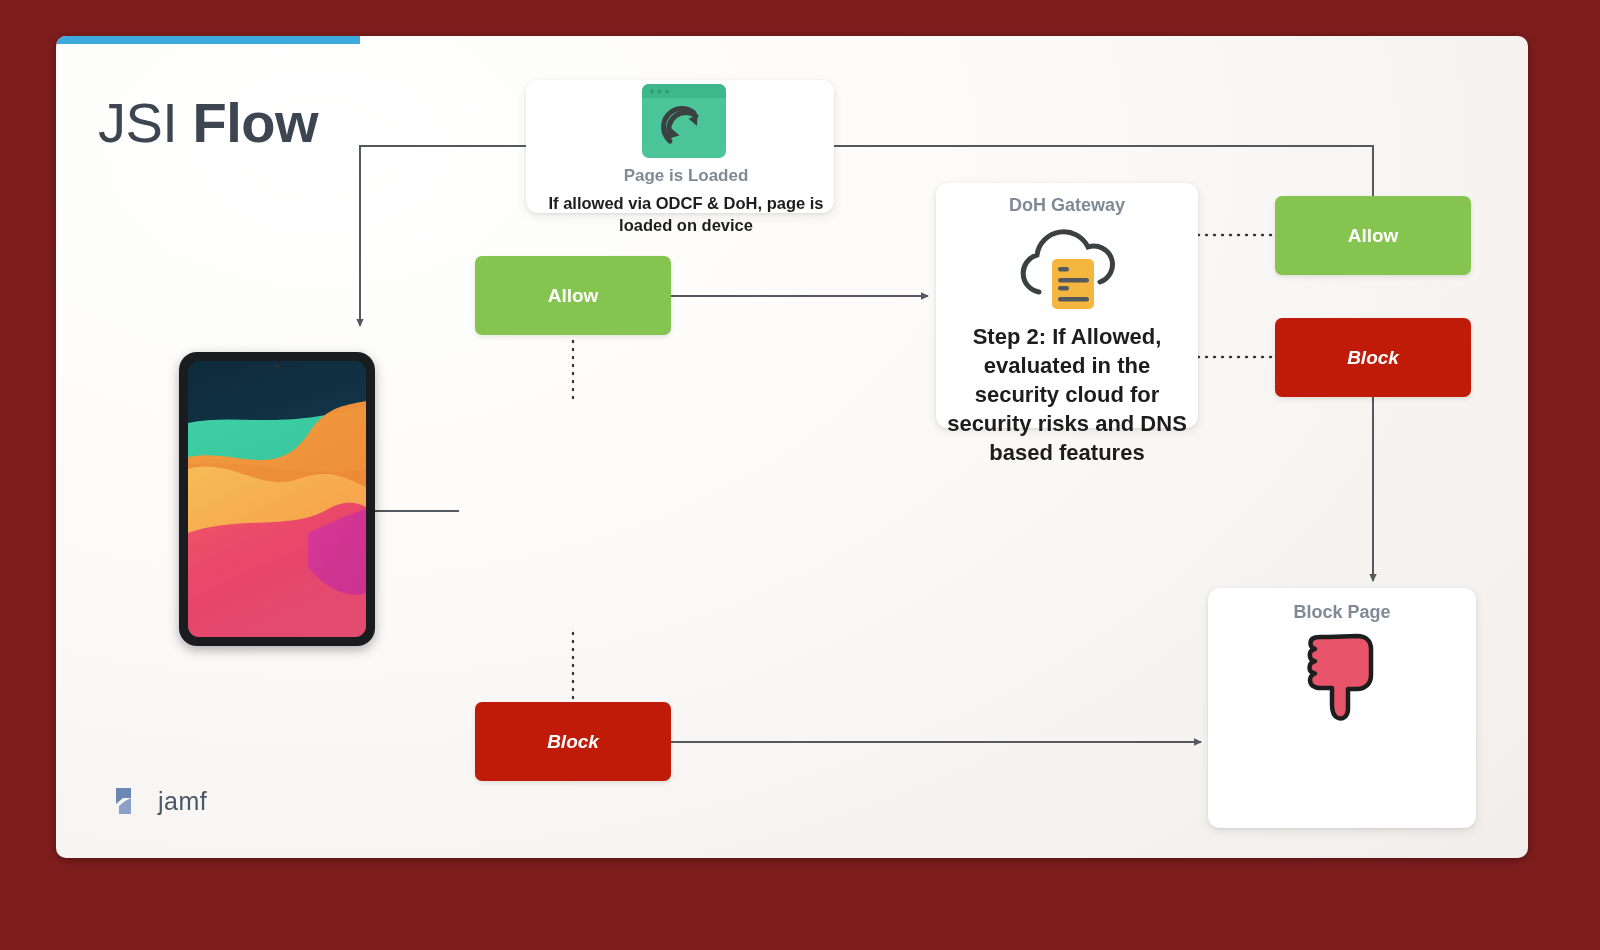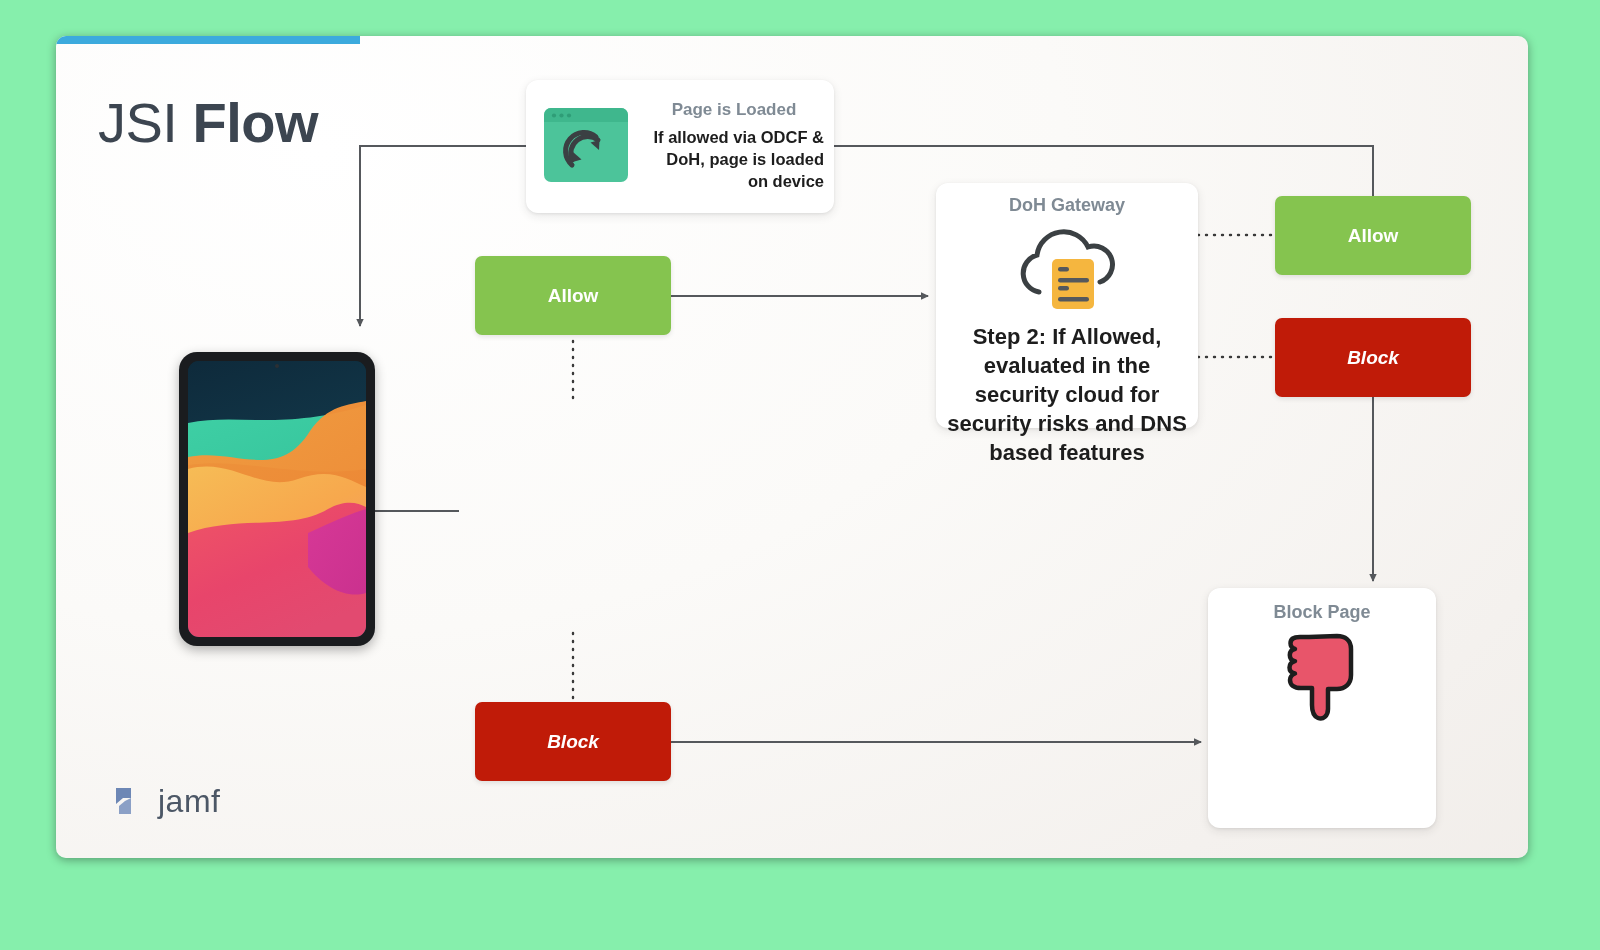--- a/index.html
+++ b/index.html
@@ -9,21 +9,21 @@
     width: 1600px;
     height: 950px;
     overflow: hidden;
     font-family: "Liberation Sans", sans-serif;
   }
 
   #stage {
     position: relative;
     width: 1600px;
     height: 950px;
-    background: #86efac;
+    background: #7f1d1d;
   }
 
   
   #slide {
     position: absolute;
     left: 56px;
     top: 36px;
     width: 1472px;
     height: 822px;
     border-radius: 10px;
@@ -60,21 +60,21 @@
   #jamf-logo {
     position: absolute;
     left: 58px;
     top: 748px;
     display: flex;
     align-items: center;
     gap: 10px;
   }
   #jamf-logo .mark { width: 34px; height: 34px; position: relative; }
   #jamf-logo .wordmark {
-    font-size: 32px;
+    font-size: 25px;
     font-weight: 400;
     color: #4c5766;
     line-height: 1;
     letter-spacing: 0.5px;
   }
 
   
   #wires {
     position: absolute;
     left: 0; top: 0;
@@ -97,26 +97,26 @@
   .card-body {
     color: #1d1d1d;
     font-weight: 700;
     text-align: center;
     line-height: 1.32;
   }
 
   
   #card-page-loaded {
     left: 470px; top: 44px; width: 308px; height: 133px;
-    display: flex; align-items: center; padding: 0 0 0 16px; box-sizing: border-box;
+    display: flex; align-items: center; padding: 0 0 0 16px; box-sizing: border-box; flex-direction: column;
   }
   #card-page-loaded .icon-wrap { width: 96px; flex: none; }
   #card-page-loaded .text-wrap { flex: 1; padding-left: 6px; padding-right: 10px; }
   #card-page-loaded .card-title { font-size: 17px; text-align: center; margin-bottom: 7px; }
-  #card-page-loaded .card-body { font-size: 16.5px; text-align: right; }
+  #card-page-loaded .card-body { font-size: 16.5px; text-align: center; }
 
   
   #card-doh {
     left: 880px; top: 147px; width: 262px; height: 245px;
     padding: 12px 10px 10px; box-sizing: border-box;
   }
   #card-doh .card-title { font-size: 18px; margin-bottom: 2px; }
   #card-doh .icon-wrap { display:flex; justify-content:center; margin: 4px 0 6px; }
   #card-doh .card-body { font-size: 22px; }
 
@@ -124,21 +124,21 @@
   #card-odcf {
     left: 403px; top: 362px; width: 263px; height: 235px;
     padding: 14px 12px 10px; box-sizing: border-box;
   }
   #card-odcf .card-title { font-size: 18px; }
   #card-odcf .icon-wrap { display:flex; justify-content:center; margin: 16px 0 18px; }
   #card-odcf .card-body { font-size: 16.5px; }
 
   
   #card-blockpage {
-    left: 1152px; top: 552px; width: 228px; height: 240px;
+    left: 1152px; top: 552px; width: 268px; height: 240px;
     padding: 14px 12px 11px; box-sizing: border-box;
   }
   #card-blockpage .card-title { font-size: 18px; }
   #card-blockpage .icon-wrap { display:flex; justify-content:center; margin: 8px 0 8px; }
   #card-blockpage .card-body { font-size: 16.5px; }
 
   
   .chip {
     position: absolute;
     display: flex;

